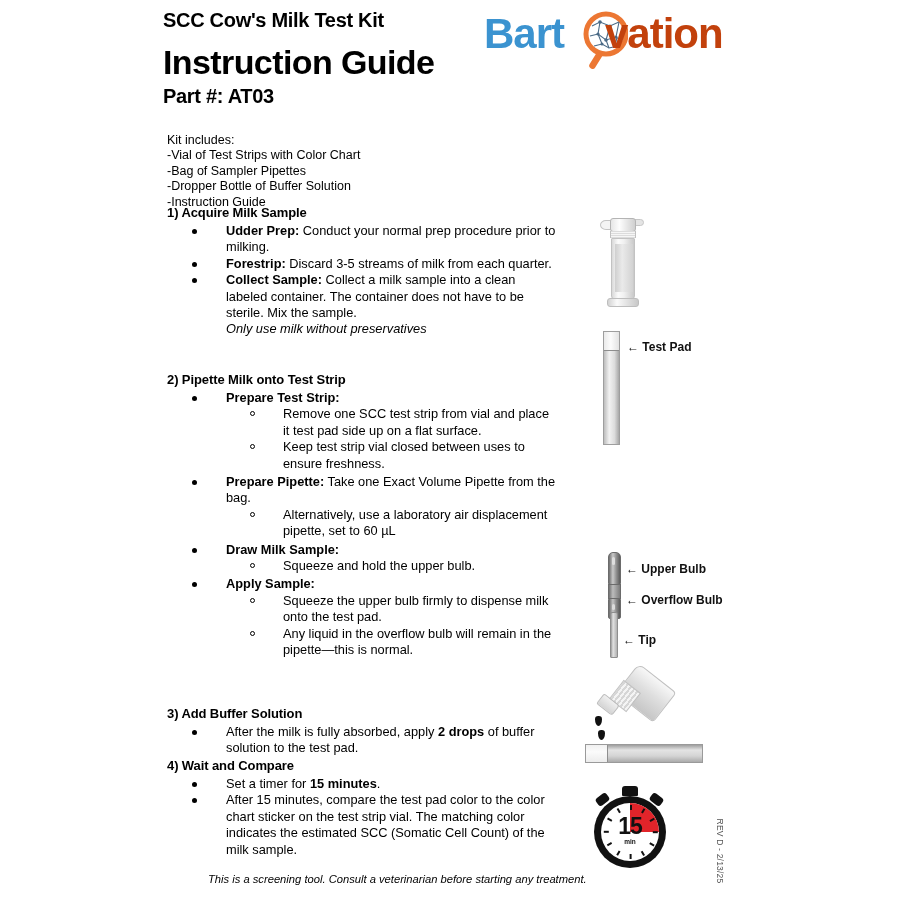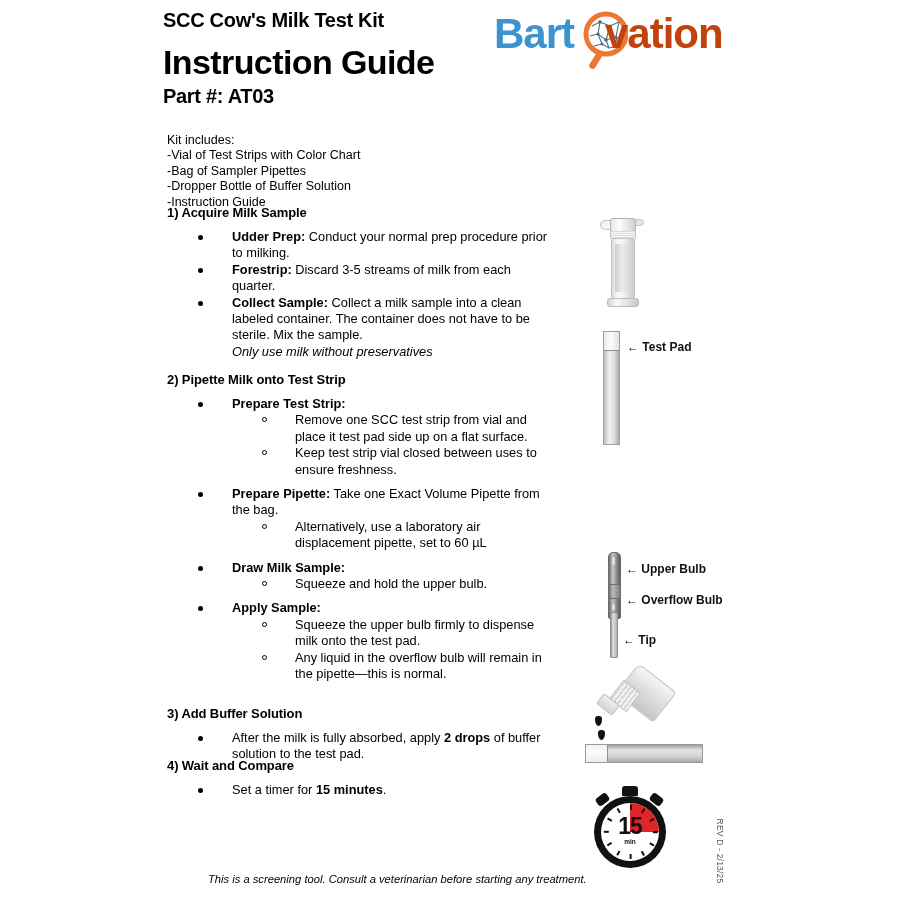--- a/index.html
+++ b/index.html
@@ -32,31 +32,31 @@
     font-size: 20px; font-weight: bold; letter-spacing: -0.3px;
     line-height: 24px; margin-top: 2px; white-space: nowrap;
   }
 
   
   #logo { position: absolute; left: 484px; top: 10px; width: 256px; height: 62px; }
   .logo-text {
     position: absolute; top: 0; font-size: 42px; font-weight: bold;
     letter-spacing: -1px; line-height: 48px;
   }
-  .logo-bart { left: 0px; margin-left: 10px; }
+  .logo-bart { left: 0px; }
   .logo-vation { left: 121px; }
   .kit-block { position: absolute; left: 167px; top: 133px; width: 380px; }
   .kit-line { font-size: 12.5px; line-height: 15.4px; white-space: nowrap; }
 
   .step { position: absolute; left: 167px; width: 392px; }
   .step-head {
     font-size: 13px; font-weight: bold; line-height: 17px;
     letter-spacing: -0.1px; margin-bottom: 1px;
   }
-  ul.lvl1, ul.lvl2 { list-style: none; margin: 8px; padding: 0; }
+  ul.lvl1, ul.lvl2 { list-style: none; margin: 2px; padding: 0; }
   ul.lvl1 > li {
     position: relative; padding-left: 57px;
     font-size: 12.8px; line-height: 16.4px; margin-bottom: 0px;
   }
   ul.lvl1 > li > .bullet {
     position: absolute; left: 23px; top: 6px;
     width: 5px; height: 5px; border-radius: 50%; background: #000;
   }
   ul.lvl2 { margin-top: 0px; }
   ul.lvl2 > li {
@@ -369,20 +369,24 @@
       </li>
     </ul>
   </div>
 
   <div class="step" style="top:757px">
     <div class="step-head">4) Wait and Compare</div>
     <ul class="lvl1">
       <li>
         <span class="bullet"></span>
         <span>Set a timer for </span><span class="b">15 minutes</span><span>.</span>
+      </li>
+      <li>
+        <span class="bullet"></span>
+        <span>After 15 minutes, compare the test pad color to the color chart sticker on the test strip vial. The matching color indicates the estimated SCC (Somatic Cell Count) of the milk sample.</span>
       </li>
     </ul>
   </div>
 
   <div class="footnote">This is a screening tool. Consult a veterinarian before starting any treatment.</div>
 
   <div id="rev">
     <span>REV D - 2/13/25</span>
   </div>
 

